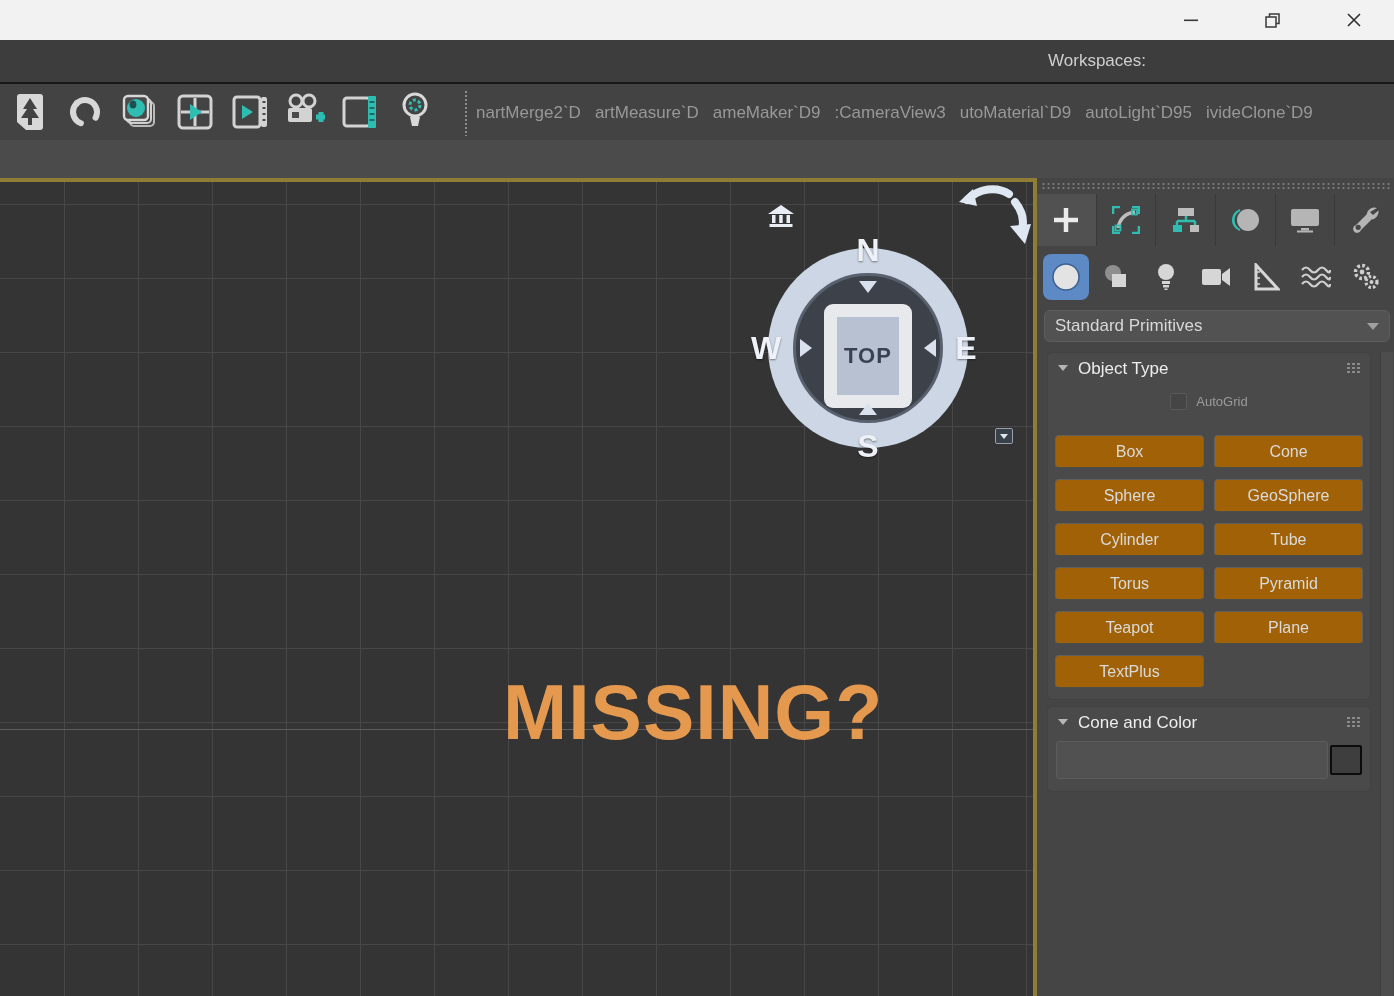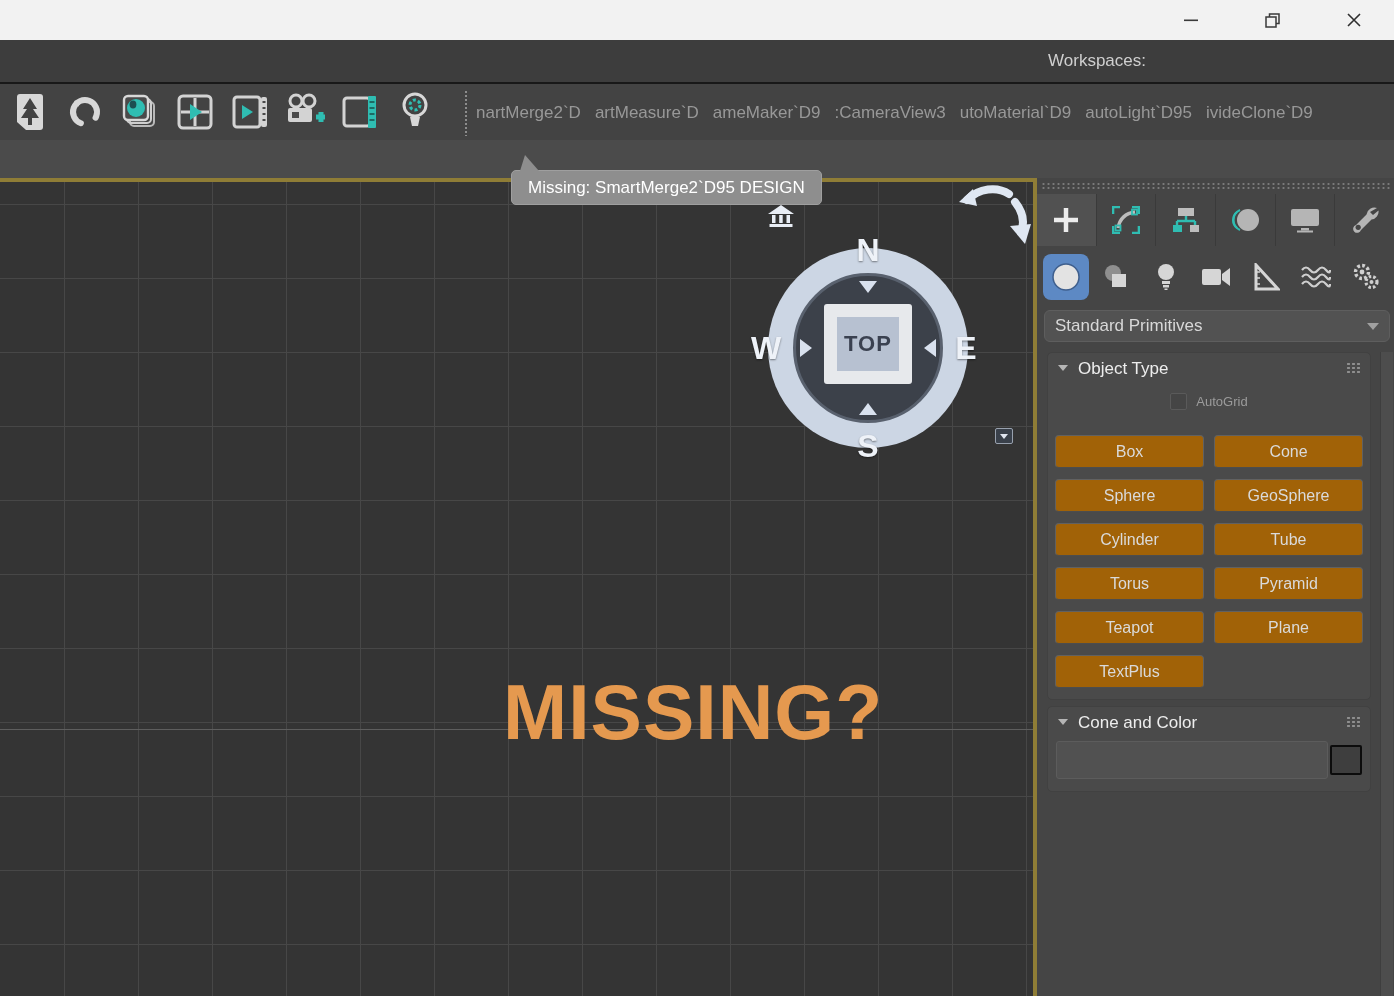--- a/index.html
+++ b/index.html
@@ -49,21 +49,21 @@
   
   .tooltip { position:absolute; left:511px; top:170px; height:35px; line-height:34px; padding:0 16px;
     background:#8e8e8e; border:1px solid #9f9f9f; border-radius:5px; color:#fff; font-size:17px; z-index:30; }
   .tooltip::before { content:""; position:absolute; left:8px; top:-16px; width:0; height:0;
     border-left:5px solid transparent; border-right:14px solid transparent; border-bottom:16px solid #8e8e8e; }
 
   
   .viewcube { position:absolute; left:768px; top:248px; width:200px; height:200px; z-index:10; }
   .vc-ring { position:absolute; inset:0; border-radius:50%; background:#ccd6e4; }
   .vc-inner { position:absolute; inset:25px; border-radius:50%; background:#3c414a; border:3px solid #59616e; }
-  .vc-face { position:absolute; left:56px; top:56px; width:88px; height:80px; background:#e7e9ec; border-radius:3px; }
+  .vc-face { position:absolute; left:56px; top:56px; width:88px; height:104px; background:#e7e9ec; border-radius:9px; }
   .vc-face-in { position:absolute; inset:13px; background:#b7c1d1; }
   .vc-face-label { position:absolute; inset:0; display:flex; align-items:center; justify-content:center;
     font-size:22px; font-weight:bold; color:#3a4150; letter-spacing:1px; }
   .vc-letter { position:absolute; width:44px; text-align:center; font-size:32px; font-weight:bold;
     color:#eef2f8; text-shadow:0 1px 2px rgba(0,0,0,.45); }
   .vc-arrow { position:absolute; width:0; height:0; }
   .vc-arrow.n { left:91px; top:33px; border-left:9px solid transparent; border-right:9px solid transparent; border-top:12px solid #d9e1ee; }
   .vc-arrow.s { left:91px; bottom:33px; border-left:9px solid transparent; border-right:9px solid transparent; border-bottom:12px solid #d9e1ee; }
   .vc-arrow.w { left:32px; top:91px; border-top:9px solid transparent; border-bottom:9px solid transparent; border-left:12px solid #d9e1ee; }
   .vc-arrow.e { right:32px; top:91px; border-top:9px solid transparent; border-bottom:9px solid transparent; border-right:12px solid #d9e1ee; }
@@ -217,21 +217,20 @@
 
   <div class="substrip"></div>
 
   <div class="viewport">
     <div class="vp-grid"></div>
     <div class="vp-axis"></div>
   </div>
 
   <div class="watermark">MISSING?</div>
 
-  <div class="tooltip">Missing: SmartMerge2`D95 DESIGN</div>
 
   <div class="viewcube">
     <div class="vc-ring"></div>
     <div class="vc-inner"></div>
     <div class="vc-face">
       <div class="vc-face-in"></div>
       <div class="vc-face-label">TOP</div>
     </div>
     <div class="vc-arrow n"></div>
     <div class="vc-arrow s"></div>

